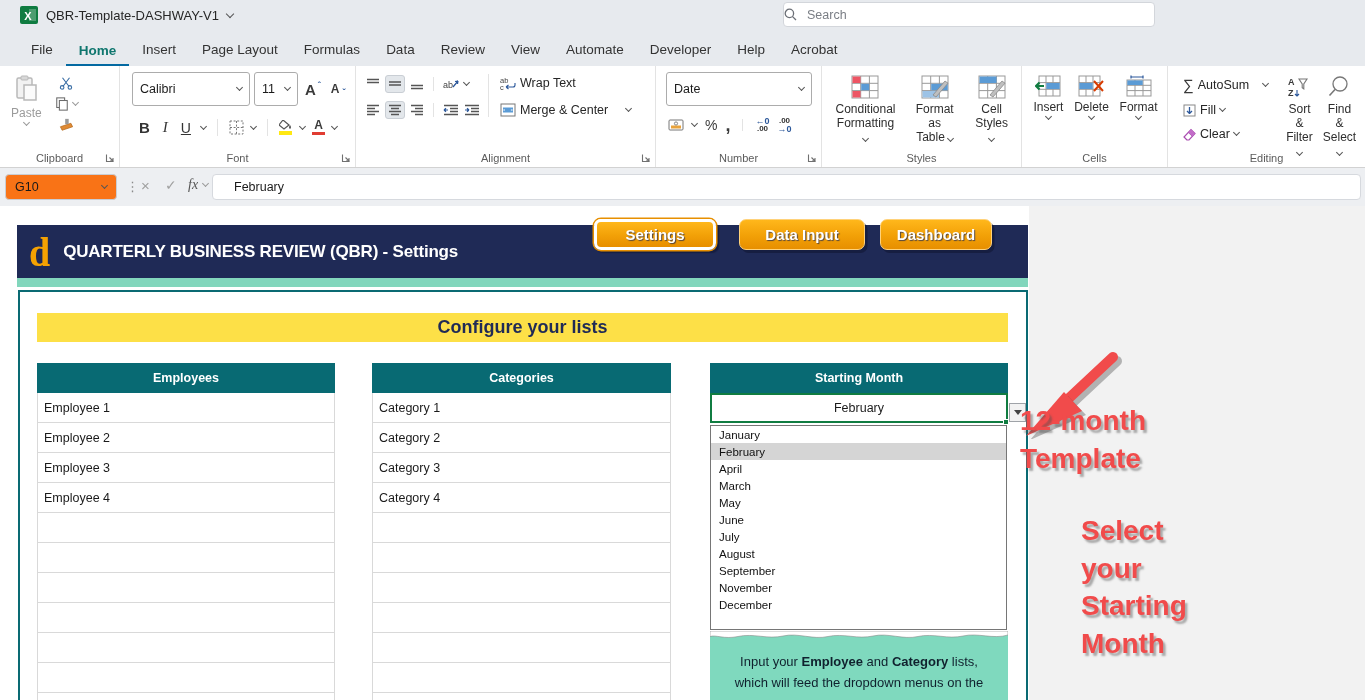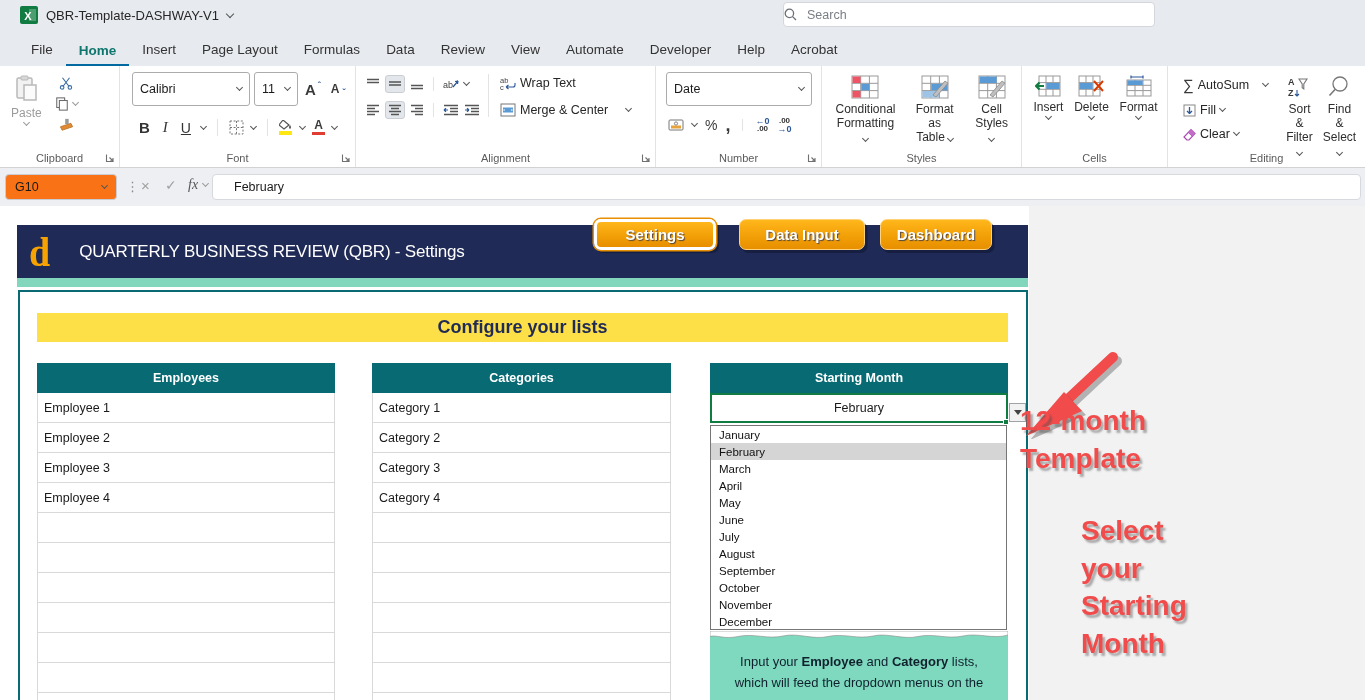--- a/index.html
+++ b/index.html
@@ -49,21 +49,21 @@
   .fb-ok{position:absolute;left:165px;top:9px;color:#A0A0A0;font-size:14px}
   .fb-fx{position:absolute;left:188px;top:9px;color:#555;font-size:14px;font-style:italic;font-family:"Liberation Serif",serif;display:flex;align-items:center;gap:5px}
   .fb-input{position:absolute;left:212px;top:6px;width:1149px;height:26px;background:#fff;border:1px solid #D6D9DE;border-radius:4px;display:flex;align-items:center;padding-left:21px;font-size:12.5px;color:#1a1a1a}
 
   
   .sheet{position:absolute;top:206px;left:0;width:1365px;height:494px;background:#fff;overflow:hidden}
   .gray-panel{position:absolute;left:1029px;top:0;width:336px;height:494px;background:#F2F2F2}
 
   .qbr-header{position:absolute;left:17px;top:19px;width:1011px;height:53px;background:#1F2A56;display:flex;align-items:center}
   .logo-d{margin-left:12px;font-size:38px;line-height:34px;font-weight:bold;color:#F5A202;font-family:"Liberation Serif",serif;transform:scaleY(1.1)}
-  .qbr-title{margin-left:29px;color:#fff;font-weight:normal;font-size:17px;letter-spacing:-0.2px}
+  .qbr-title{margin-left:13px;color:#fff;font-weight:bold;font-size:17px;letter-spacing:-0.2px}
   .mint-strip{position:absolute;left:17px;top:72px;width:1011px;height:9px;background:#82D6BC}
   .navbtn{position:absolute;top:13px;height:31px;border-radius:7px;background:linear-gradient(180deg,#FFB71B 0%,#F2A007 55%,#E78F00 100%);color:#fff;font-weight:bold;font-size:15px;display:flex;align-items:center;justify-content:center;text-shadow:1px 1px 1px rgba(31,42,86,.75);border:1px solid #FFD27A;box-shadow:2.5px 3px 0 rgba(10,15,40,.45)}
   .navbtn.current{border:3px solid #fff;box-shadow:0 0 0 1.5px #E78F00, 2.5px 3px 1px rgba(10,15,40,.45)}
 
   .content-box{position:absolute;left:18px;top:84px;width:1010px;height:410px;border:2px solid #0A6A73;border-bottom:none;background:#fff}
   .banner{position:absolute;left:37px;top:107px;width:971px;height:29px;background:#fde047;display:flex;align-items:center;justify-content:center;font-size:18px;font-weight:bold;color:#1F2A56}
 
   .col{position:absolute;top:157px;width:298px}
   .col-head{height:30px;background:#086A73;color:#fff;font-weight:bold;font-size:12.5px;display:flex;align-items:center;justify-content:center}
   .rows{border-left:1px solid #D9D9D9;border-right:1px solid #D9D9D9}
@@ -565,28 +565,27 @@
     </div>
     <div class="sel-cell">February</div>
     <div class="fill-handle"></div>
     <div class="dd-btn">
         <span class="dd-tri"></span>
       </div>
 
     <div class="dd-list">
       <div class="dd-item">January</div>
       <div class="dd-item sel">February</div>
+      <div class="dd-item">April</div>
       <div class="dd-item">March</div>
-      <div class="dd-item">April</div>
       <div class="dd-item">May</div>
       <div class="dd-item">June</div>
       <div class="dd-item">July</div>
       <div class="dd-item">August</div>
       <div class="dd-item">September</div>
-      <div class="dd-item">October</div>
       <div class="dd-item">November</div>
       <div class="dd-item">December</div>
     </div>
 
     <div class="note">
       <svg class="note-wave" viewBox="0 0 298 10" preserveAspectRatio="none">
         <path d="M0 0 H298 V4 C283 8.5,268 1.5,253 5 C238 8.5,223 2,208 5.5 C193 9,178 1.5,163 5 C148 8.5,133 2,118 5.5 C103 9,88 1.5,73 5 C58 8.5,43 2,28 5.5 C14 8.5,6 3.5,0 5.5 Z" fill="#ffffff" stroke="#8a8a8a" stroke-width="0.6"></path>
       </svg>
       <div class="note-text">
         <span>Input your </span><b>Employee</b><span> and </span><b>Category</b><span> lists,</span><br>

